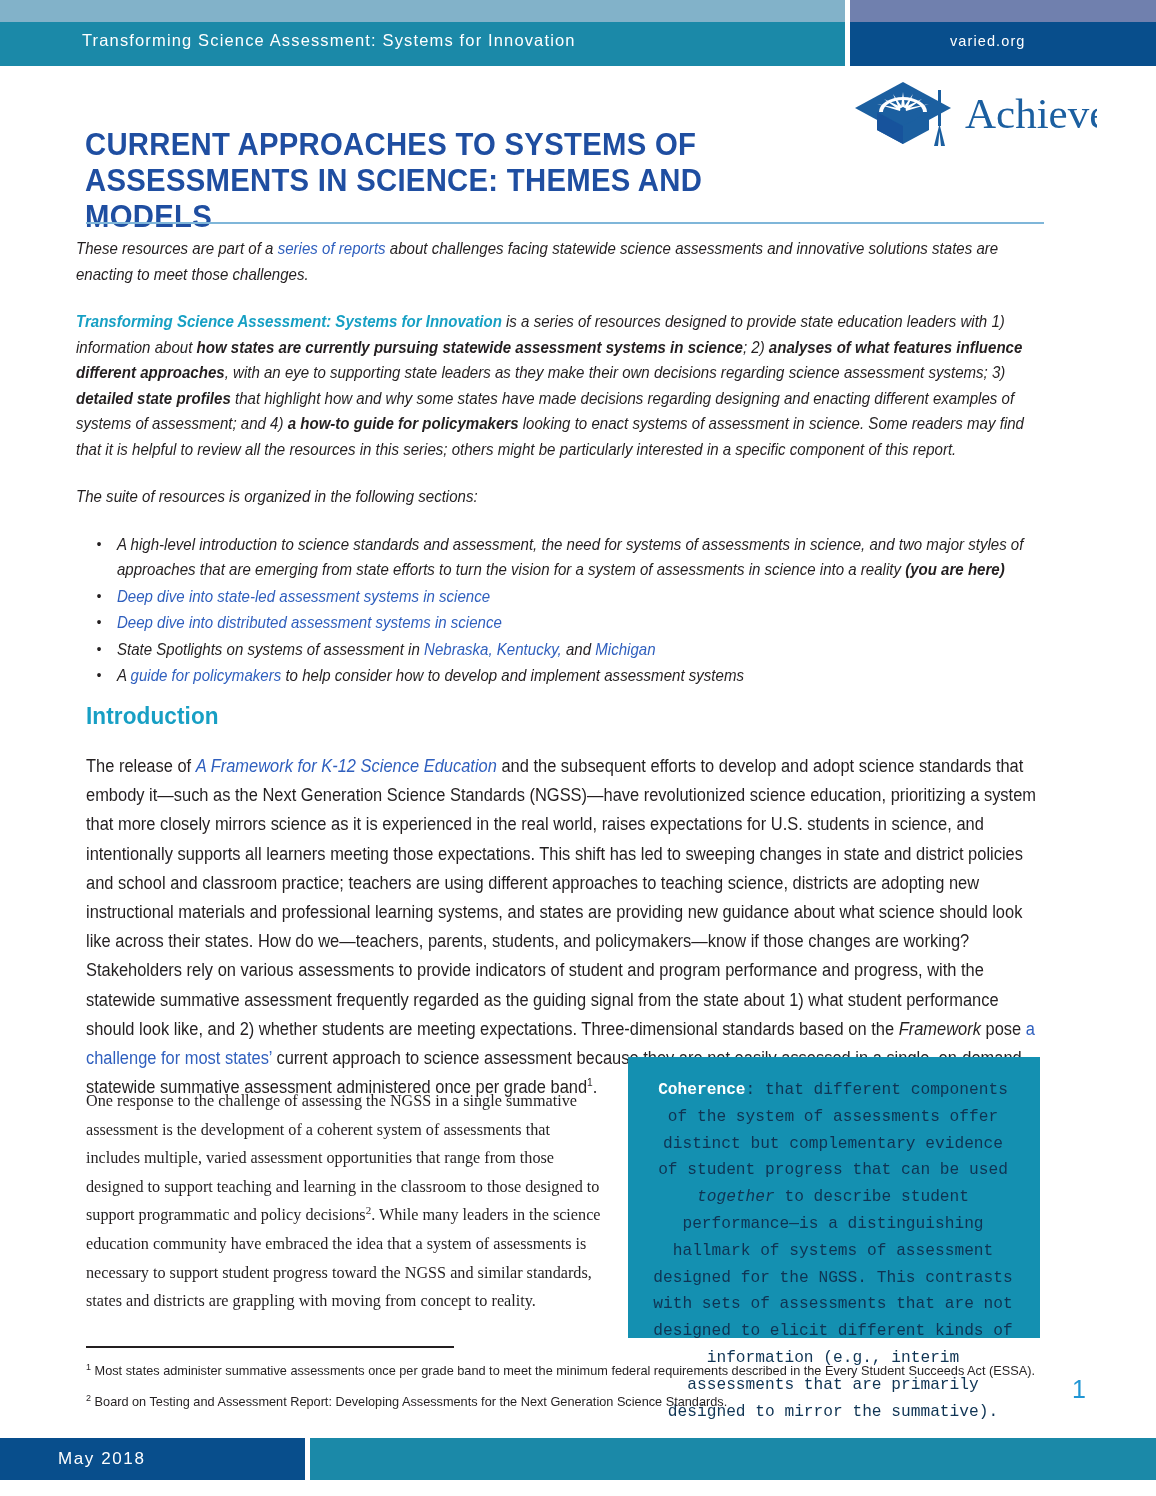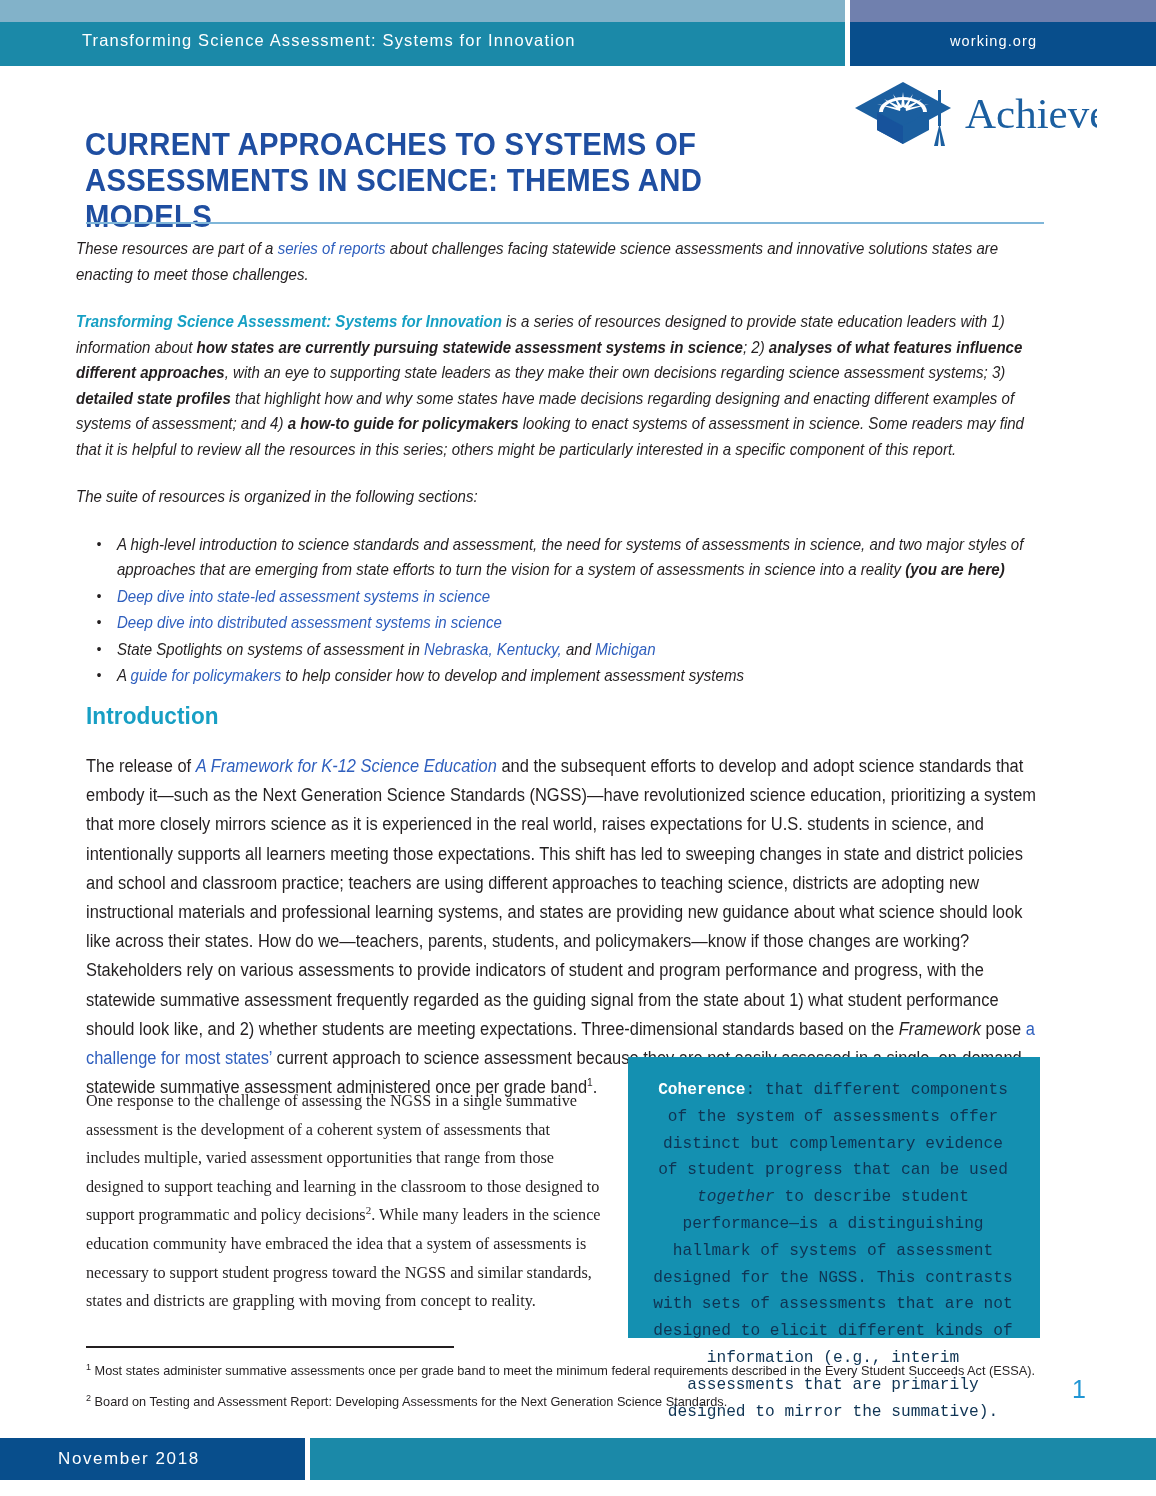--- a/index.html
+++ b/index.html
@@ -263,21 +263,21 @@
 </style>
 </head>
 <body>
 
 <div class="header">
   <div class="hdr-band-top-left"></div>
   <div class="hdr-band-top-right"></div>
   <div class="hdr-band-left"></div>
   <div class="hdr-band-right"></div>
   <div class="hdr-title">Transforming Science Assessment: Systems for Innovation</div>
-  <div class="hdr-url">working.org</div>
+  <div class="hdr-url">varied.org</div>
 </div>
 
 <div class="logo">
   <svg width="252" height="72" viewBox="0 0 252 72" xmlns="http://www.w3.org/2000/svg">
     <g>
 
       <path d="M58 4 L106 30 L58 56 L10 30 Z" fill="#1b5fa0"></path>
 
       <g fill="#ffffff">
         <path d="M58 14 L60 29 L56 29 Z"></path>
@@ -338,13 +338,13 @@
 <div class="footnote-rule"></div>
 <div class="footnotes">
   <p><span class="sup">1</span><span> Most states administer summative assessments once per grade band to meet the minimum federal requirements described in the Every Student Succeeds Act (ESSA).</span></p>
   <p><span class="sup">2</span><span> Board on Testing and Assessment Report: Developing Assessments for the Next Generation Science Standards.</span></p>
 </div>
 
 <div class="page-number">1</div>
 
 <div class="footer-left"></div>
 <div class="footer-right"></div>
-<div class="footer-date">November 2018</div>
+<div class="footer-date">May 2018</div>
 
 </body></html>

